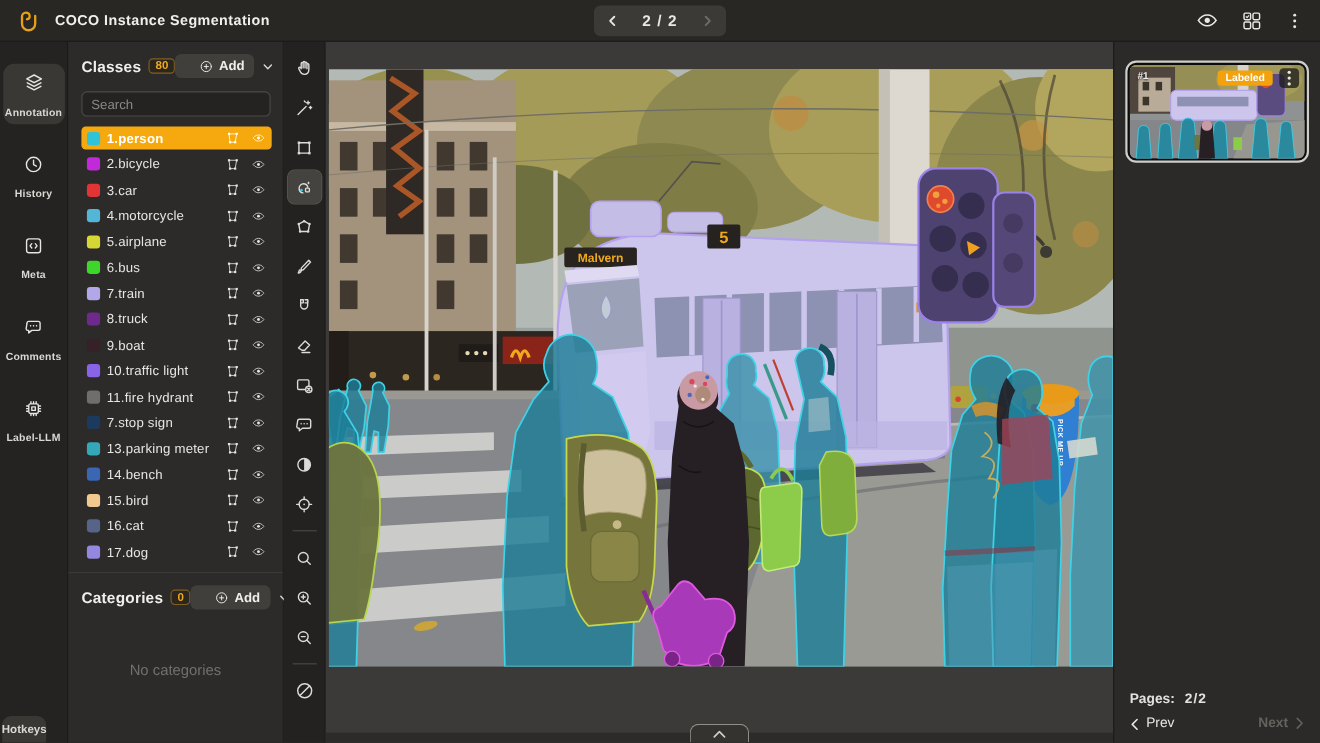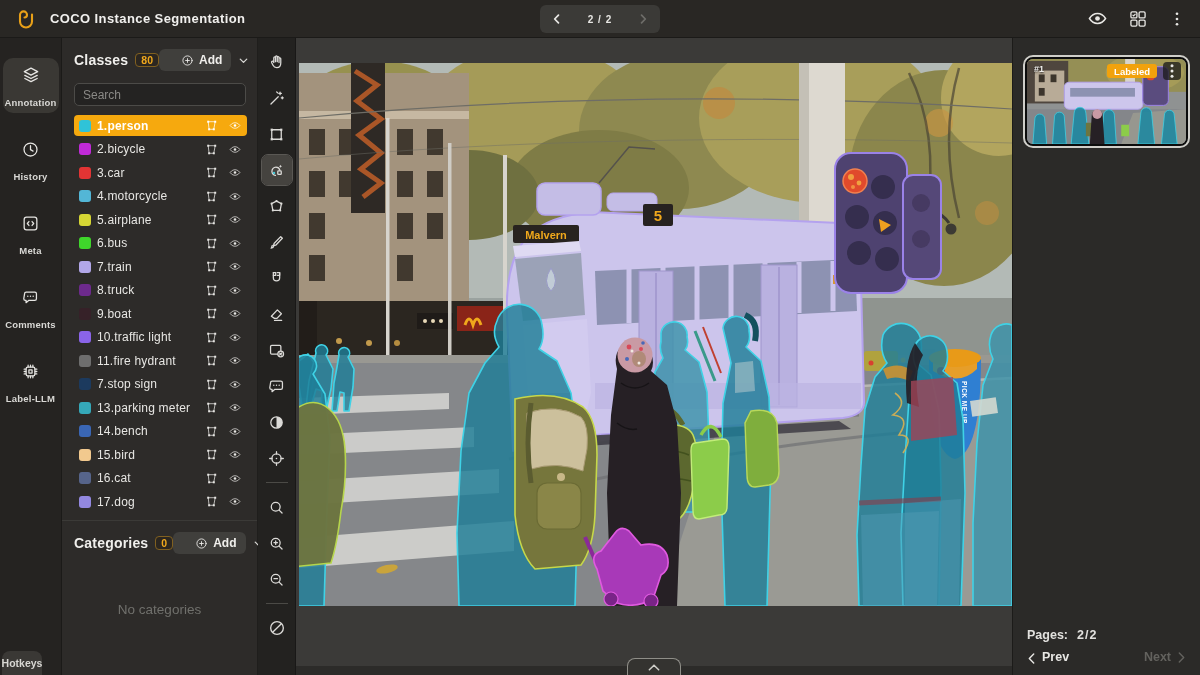--- a/index.html
+++ b/index.html
@@ -8,21 +8,21 @@
 
   
   #topbar { position:absolute; left:0; top:0; width:1200px; height:38px;
     background:#292724; border-bottom:1px solid #1b1a18; display:flex; align-items:center;
     padding:0 14px; z-index:30;}
   #logo { width:24px; height:24px; flex:0 0 auto; }
   #app-title { margin-left:12px; color:#f1f0ee; font-size:13px; font-weight:700; letter-spacing:.4px; }
   #pager { position:absolute; left:50%; top:5px; transform:translateX(-50%);
     width:120px; height:28px; background:#3b3a37; border-radius:6px;
     display:flex; align-items:center; justify-content:space-between; padding:0 9px; }
-  #pager .pv { color:#e8e7e4; font-size:10px; font-weight:700; letter-spacing:1px;}
+  #pager .pv { color:#e8e7e4; font-size:14px; font-weight:700; letter-spacing:1px;}
   .chev { width:16px; height:16px; display:flex; align-items:center; justify-content:center; cursor:pointer;}
   #topbar-right { margin-left:auto; display:flex; align-items:center; gap:20px; }
   #topbar-right svg { display:block; }
 
   
   #leftnav { position:absolute; left:0; top:38px; width:62px; height:637px; background:#252321;
     border-right:1px solid #1b1a18; }
   .navitem { width:56px; margin:20px auto 10px; padding:7px 0 5px; display:flex; flex-direction:column;
     align-items:center; gap:12px; border-radius:10px; cursor:pointer;text-align:center;}
   .navitem .nlabel { font-size:9.5px; color:#d9d8d5; font-weight:700; letter-spacing:.2px;}
@@ -87,21 +87,21 @@
   #labeled-badge { position:absolute; right:31px; top:7px; background:#f2a20c; color:#fff;
     font-size:9.5px; font-weight:700; padding:1.5px 7px; border-radius:3px; }
   #thumb-kebab { position:absolute; right:7px; top:5px; width:18px; height:18px;
     background:rgba(28,28,28,.78); border-radius:4px; display:flex; align-items:center; justify-content:center;
     cursor:pointer;}
   #pages-row { position:absolute; left:14px; top:590px; display:flex; gap:9px; align-items:center;}
   #pages-row .pl { color:#e2e1de; font-size:12.5px; font-weight:700; }
   #pages-row .pv { color:#e2e1de; font-size:12.5px; font-weight:700; letter-spacing:1px;}
   #prevnext { position:absolute; left:14px; right:14px; top:612px; display:flex; justify-content:space-between;
     align-items:center;}
-  #prev-btn { color:#e8e7e4; font-size:12.5px; font-weight:700; cursor:pointer; display:flex; gap:6px; align-items:flex-end;}
+  #prev-btn { color:#e8e7e4; font-size:12.5px; font-weight:400; cursor:pointer; display:flex; gap:6px; align-items:flex-end;}
   #next-btn { color:#63625e; font-size:12.5px; font-weight:700; cursor:pointer; display:flex; gap:6px; align-items:center;}
 
   svg text { font-family:"Liberation Sans", sans-serif; }
 </style>
 </head>
 <body>
 
 <div id="topbar">
   <svg id="logo" viewBox="0 0 24 24">
     <path d="M18 7.5v7a6 6 0 0 1-12 0V8A3.6 3.6 0 0 1 9.6 4.4c2 0 3.4 1.5 3.4 3.4 0 1.6-1.1 2.7-2.5 2.7" fill="none" stroke="#e8a018" stroke-width="2.1" stroke-linecap="round"></path>

